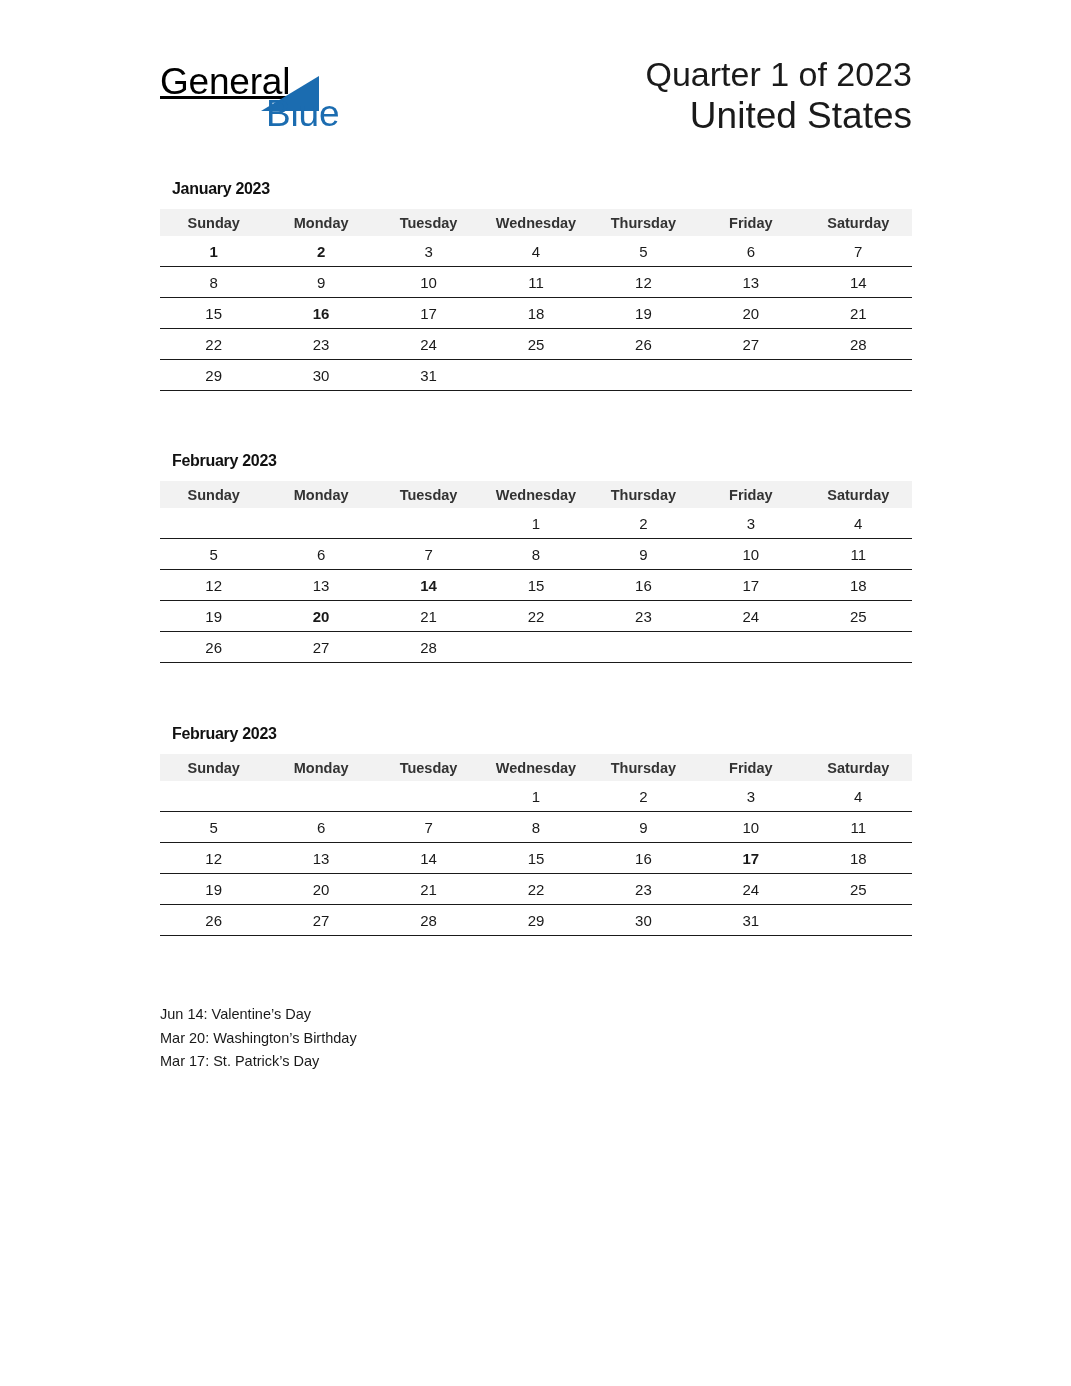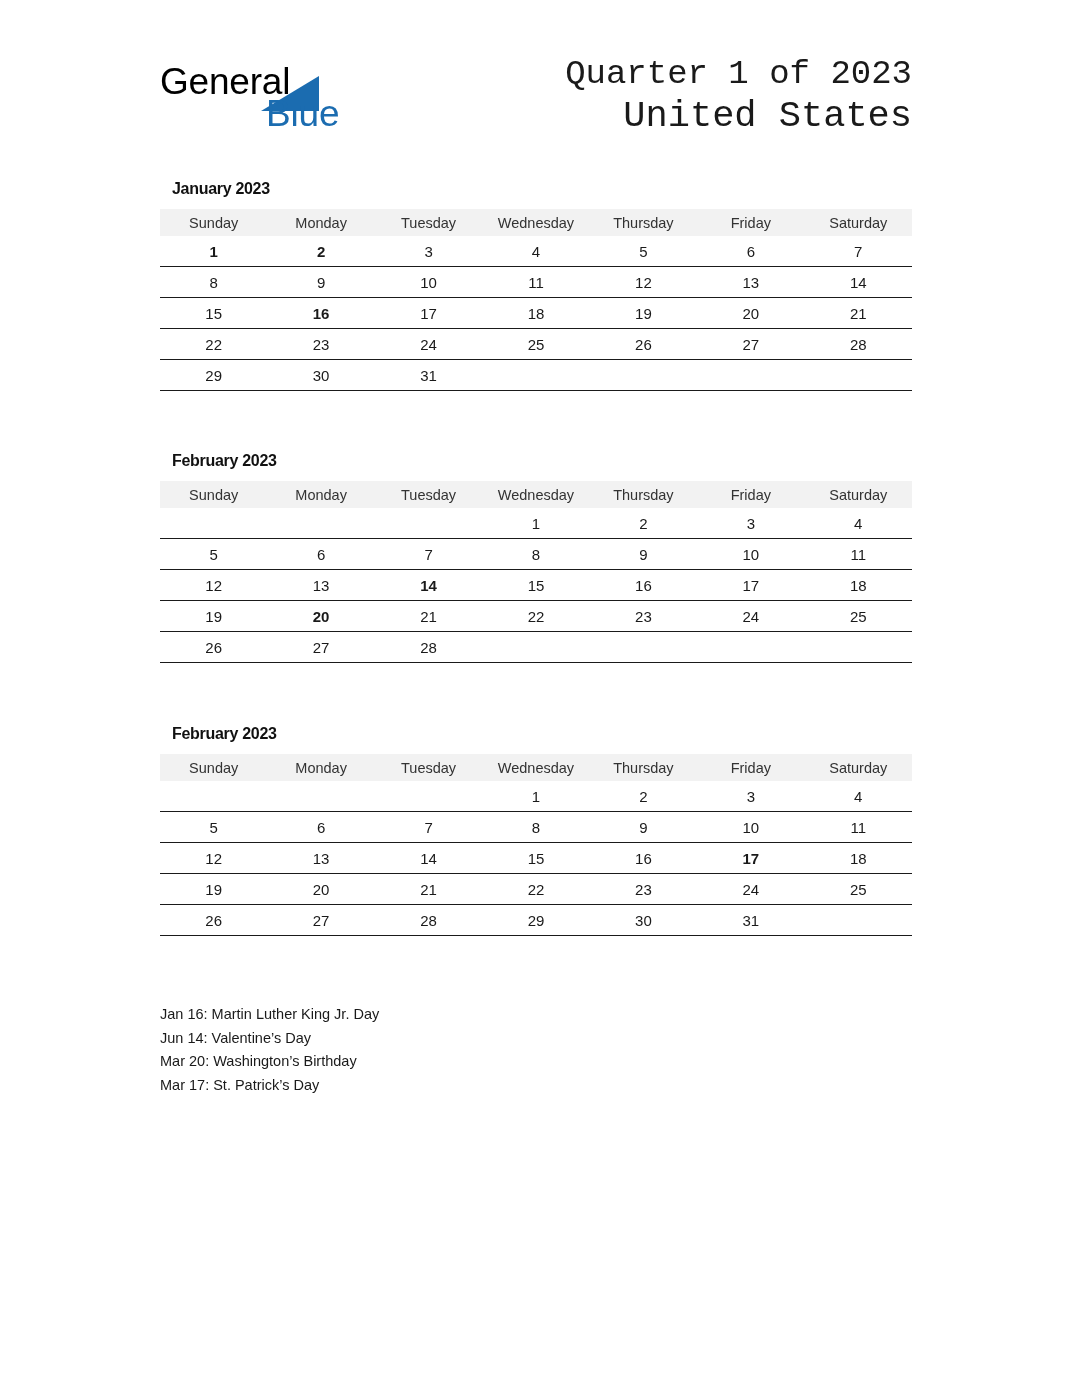--- a/index.html
+++ b/index.html
@@ -38,20 +38,21 @@
     height: 90px;
   }
   .logo-general {
     position: absolute;
     left: 0;
     top: 0;
     font-size: 37px;
     line-height: 44px;
     color: #000000;
     letter-spacing: -0.2px;
+    text-decoration: underline;
   }
   .logo-blue {
     position: absolute;
     left: 82px;
     top: 32px;
     font-size: 37px;
     line-height: 44px;
     color: #1b6cb0;
     letter-spacing: -0.2px;
     margin-left: 24px;
@@ -64,21 +65,20 @@
     height: 0;
     border-left: 58px solid transparent;
     border-bottom: 35px solid #1b6cb0;
   }
 
   .title-block {
     position: absolute;
     right: 0;
     top: 0;
     text-align: right;
-    font-family: Liberation Mono, monospace;
   }
   .title-main {
     font-size: 34px;
     line-height: 44px;
     color: #1a1a1a;
     white-space: nowrap;
   }
   .title-sub {
     font-size: 37px;
     line-height: 40px;
@@ -104,21 +104,21 @@
     letter-spacing: -0.3px;
   }
 
   table.cal {
     width: 752px;
     border-collapse: collapse;
     table-layout: fixed;
   }
   table.cal th {
     background: #f2f2f2;
-    font-weight: normal;
+    font-weight: bold;
     font-size: 14.5px;
     color: #333333;
     height: 27px;
     text-align: center;
     border: none;
     padding: 0;
   }
   table.cal td {
     height: 30px;
     text-align: center;
@@ -355,19 +355,18 @@
             <td>29</td>
             <td>30</td>
             <td>31</td>
             <td class="empty">&nbsp;</td>
           </tr>
         </tbody>
     </table>
   </div>
 
   <div class="holidays">
-      <div class="holiday-line">Jan 16: Martin Luther King Jr. Day</div>
       <div class="holiday-line">Jun 14: Valentine’s Day</div>
       <div class="holiday-line">Mar 20: Washington’s Birthday</div>
       <div class="holiday-line">Mar 17: St. Patrick’s Day</div>
     </div>
 
 </div>
 
 </body></html>

